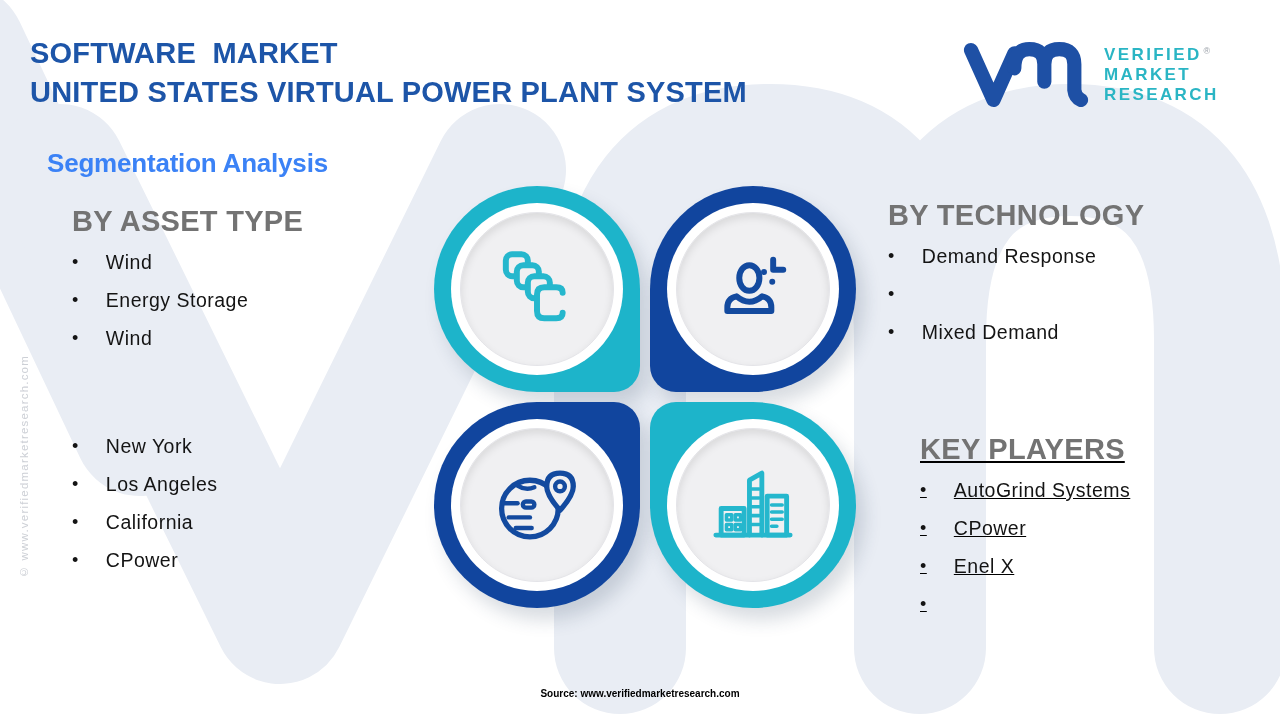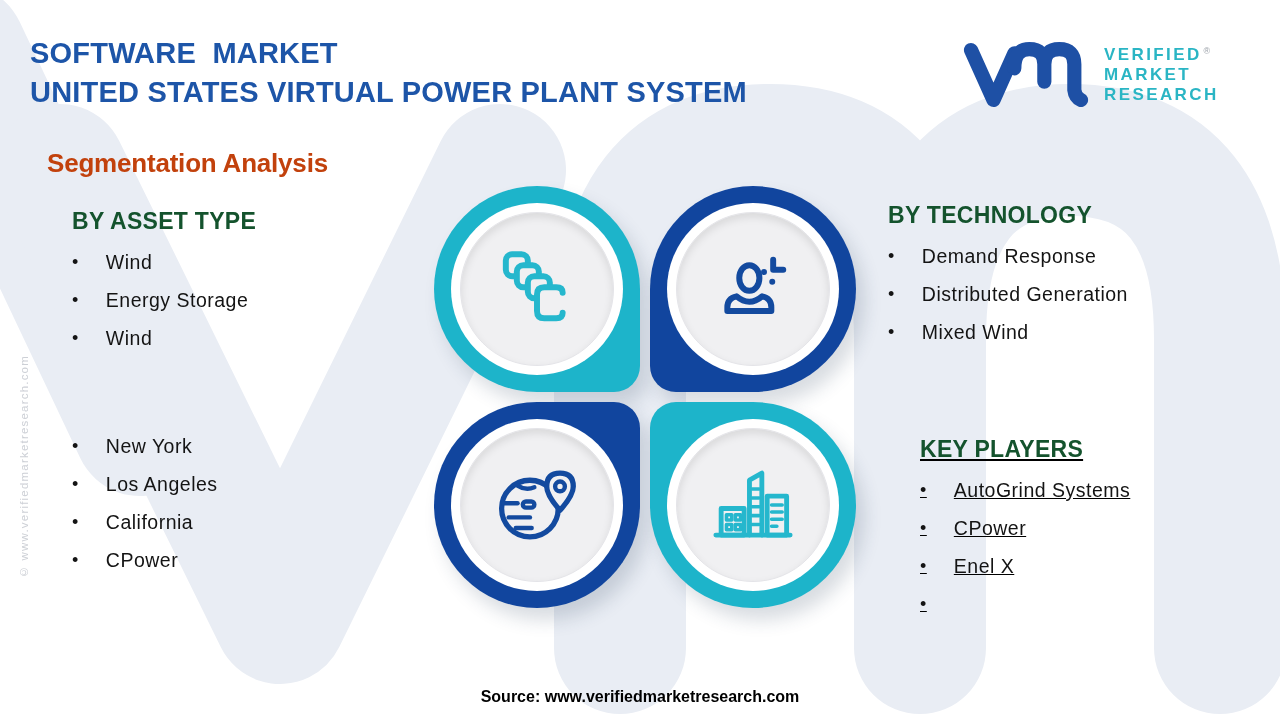--- a/index.html
+++ b/index.html
@@ -21,36 +21,36 @@
   }
 
   
   .title-block { position:absolute; left:30px; top:34px; z-index:3; }
   .title-line {
     font-size:29px; font-weight:700; color:#1d55a8;
     letter-spacing:0.2px; line-height:39px; white-space:pre;
   }
   .section-title {
     position:absolute; left:47px; top:148px; z-index:3;
-    font-size:26px; font-weight:700; color:#c2410c; letter-spacing:-0.2px;
+    font-size:26px; font-weight:700; color:#3b82f6; letter-spacing:-0.2px;
   }
 
   
   .logo { position:absolute; left:962px; top:40px; z-index:3; display:flex; align-items:center; gap:14px; }
   .brand-text { display:flex; flex-direction:column; }
   .brand-line {
     font-size:17px; font-weight:700; color:#2ab5c4;
     letter-spacing:2.4px; line-height:20px;
   }
   .brand-reg { font-size:9px; color:#9aa0a8; vertical-align:top; position:relative; top:-4px; left:2px; font-weight:400; }
 
   
   .seg-block { position:absolute; z-index:3; width:360px; }
   .seg-heading {
-    font-size:23px; font-weight:700; color:#14532d;
+    font-size:29px; font-weight:700; color:#737373;
     letter-spacing:0.3px; line-height:30px; margin-bottom:14px;
   }
   .seg-list { list-style:none; }
   .seg-item { display:flex; gap:27px; margin-bottom:14px; font-size:19.5px; line-height:24px; color:#141414; letter-spacing:0.5px; }
   .seg-bullet { color:#141414; font-size:18px; }
 
   #block-asset { left:72px; top:206px; }
   #block-technology { left:888px; top:200px; }
   #block-geography { left:72px; top:434px; }
   #block-players { left:920px; top:434px;text-decoration:underline; }
@@ -70,21 +70,21 @@
   .quad-gray {
     position:absolute; inset:26px; background:#f0f0f2; border-radius:50%;
     border:1px solid #e4e4e8;
     box-shadow:inset 0 4px 9px rgba(0,0,0,0.10);
     display:flex; align-items:center; justify-content:center;
   }
 
   
   .footer-source {
     position:absolute; left:0; right:0; top:688px; z-index:3;
-    text-align:center; font-size:16px; font-weight:700; color:#000000;
+    text-align:center; font-size:10px; font-weight:700; color:#000000;
   }
 </style>
 </head>
 <body>
 
 <div class="stage">
 
   <svg class="wm-svg" viewBox="0 0 1280 720" width="1280" height="720">
     <g stroke="#e9edf4" stroke-width="132" fill="none" stroke-linecap="round" stroke-linejoin="round">
       <path d="M -40,50 L 140,430"></path>
@@ -135,25 +135,24 @@
 
   <div class="seg-block" id="block-technology">
     <div class="seg-heading">BY TECHNOLOGY</div>
     <ul class="seg-list">
       <li class="seg-item">
           <span class="seg-bullet">•</span>
           <span>Demand Response</span>
         </li>
       <li class="seg-item">
           <span class="seg-bullet">•</span>
-          <span>Distributed Generation</span>
-        </li>
-      <li class="seg-item">
-          <span class="seg-bullet">•</span>
-          <span>Mixed Wind</span>
+        </li>
+      <li class="seg-item">
+          <span class="seg-bullet">•</span>
+          <span>Mixed Demand</span>
         </li>
     </ul>
   </div>
 
   <div class="seg-block" id="block-geography">
     <ul class="seg-list">
       <li class="seg-item">
           <span class="seg-bullet">•</span>
           <span>New York</span>
         </li>

